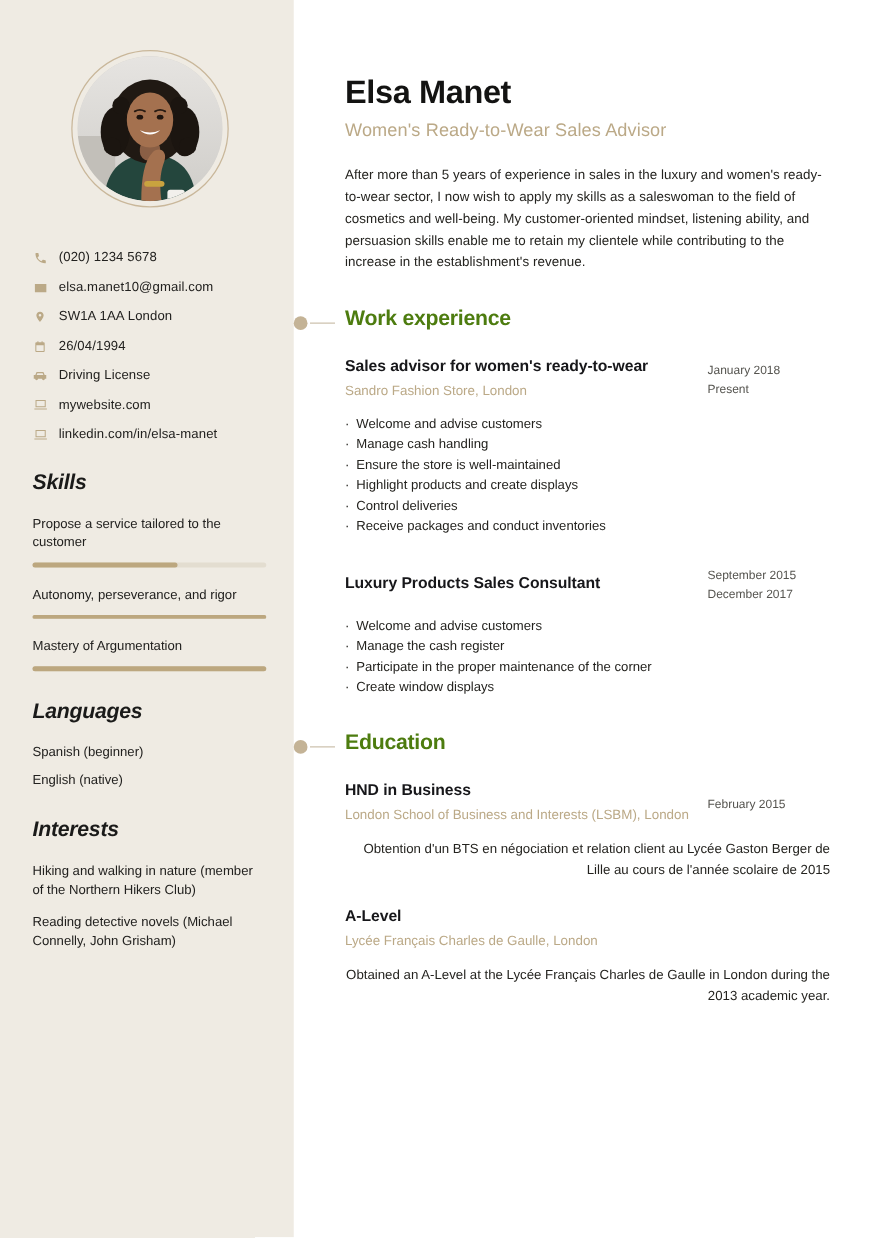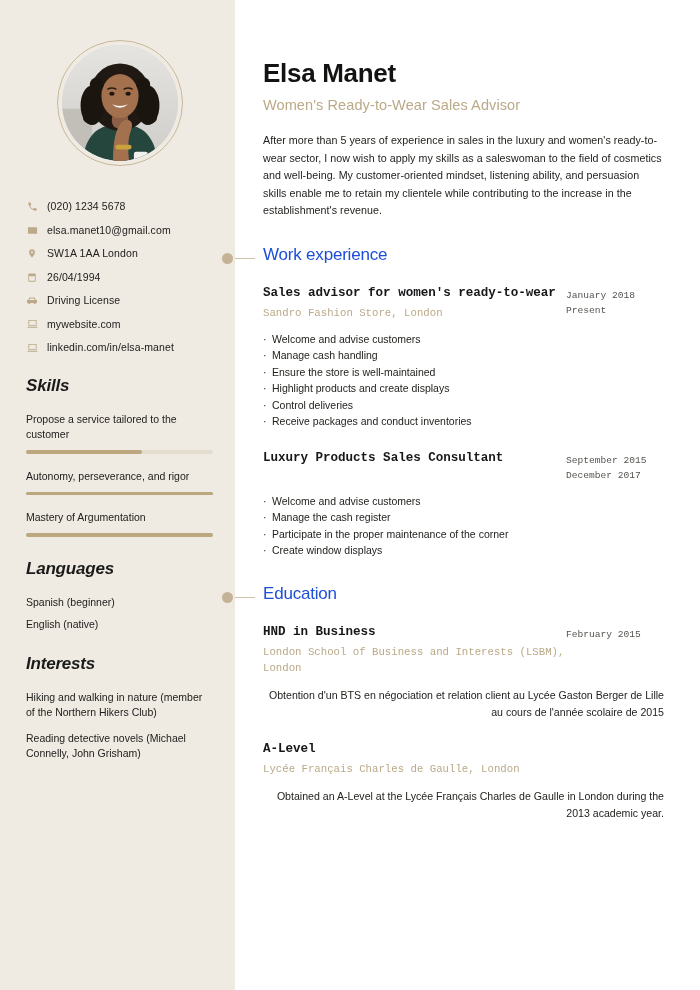--- a/index.html
+++ b/index.html
@@ -118,21 +118,21 @@
   .interest-item {
     font-size: 10.5px;
     line-height: 15px;
     color: #22211f;
     margin-bottom: 11px;
   }
 
   
   .main {
     flex: 1 1 auto;
-    padding: 58px 36px 30px 28px;
+    padding: 58px 36px 30px 41px;
     position: relative;
   }
 
   .name {
     font-size: 26px;
     font-weight: bold;
     letter-spacing: -0.3px;
     color: #131312;
     line-height: 30px;
   }
@@ -146,23 +146,23 @@
     margin-top: 19px;
     font-size: 10.7px;
     line-height: 17.5px;
     color: #24231f;
     letter-spacing: 0.05px;
   }
 
   .section { margin-top: 25px; }
   .section-heading {
     font-size: 17px;
-    font-weight: normal;
+    font-weight: bold;
     letter-spacing: -0.2px;
-    color: #1d4ed8;
+    color: #4d7c0f;
     margin-bottom: 20px;
     position: relative;
   }
   
   .section-heading::before {
     content: "";
     position: absolute;
     left: -41px;
     top: 8px;
     width: 11px;
@@ -178,22 +178,21 @@
     width: 20px;
     height: 1.2px;
     background: #cdc2ae;
   }
 
   .entry { margin-bottom: 20px; }
   .entry:last-child { margin-bottom: 0; }
   .entry-head {
     display: flex;
     justify-content: space-between;
-    align-items: flex-start;
-    font-family: Liberation Mono, monospace;
+    align-items: center;
   }
   .entry-left { flex: 1 1 auto; min-width: 0; }
   .entry-role {
     font-size: 12.6px;
     font-weight: bold;
     color: #17171a;
     line-height: 17px;
     letter-spacing: -0.05px;
   }
   .entry-org {

